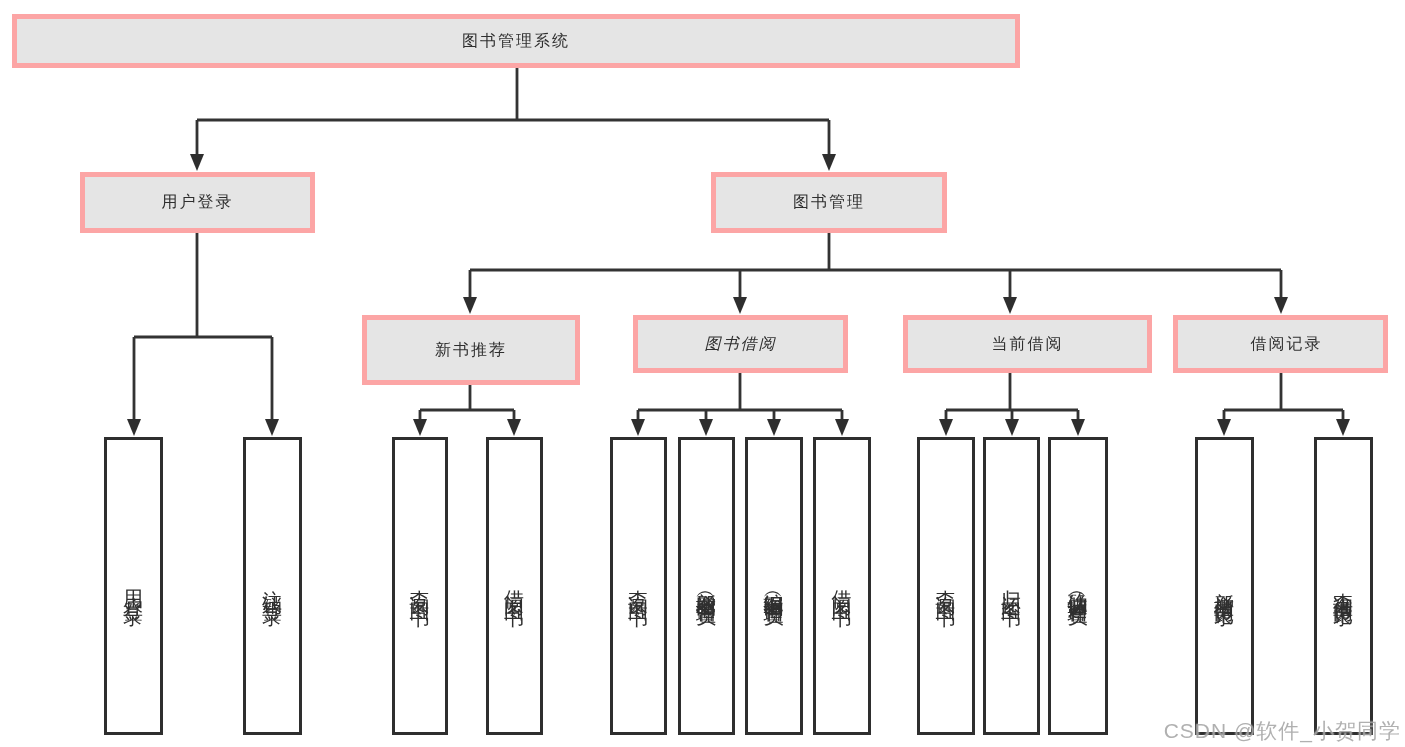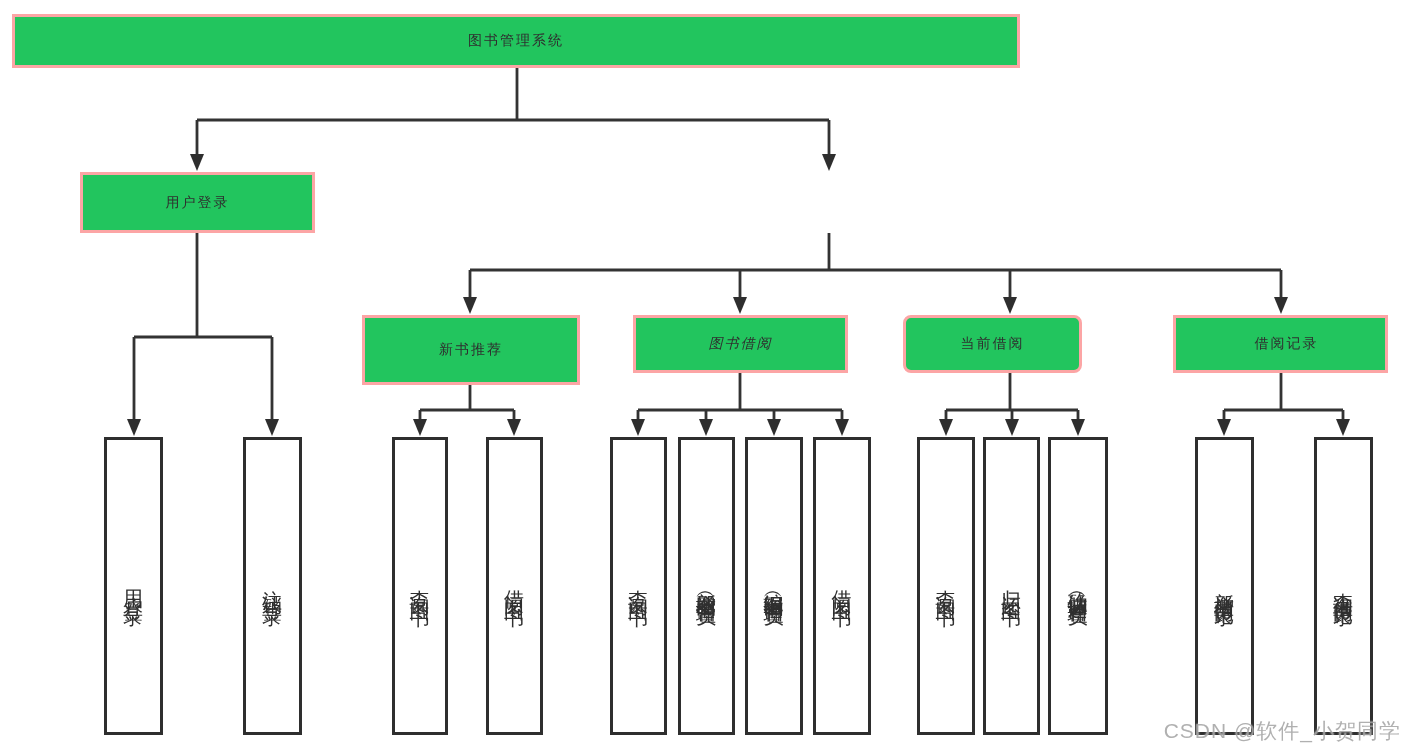--- a/index.html
+++ b/index.html
@@ -19,26 +19,26 @@
   .connectors {
     position: absolute;
     left: 0; top: 0;
     width: 1405px;
     height: 747px;
     pointer-events: none;
   }
   .node {
     position: absolute;
     box-sizing: border-box;
-    background: #22c55e;
-    border: 3px solid #fca5a5;
+    background: #e5e5e5;
+    border: 5px solid #fca5a5;
     display: flex;
     align-items: center;
     justify-content: center;
-    font-size: 14px;
+    font-size: 16px;
     letter-spacing: 2px;
     color: #2f2f2f;
     white-space: nowrap;
   }
   .vnode {
     position: absolute;
     box-sizing: border-box;
     background: #ffffff;
     border: 3px solid #2e2e2e;
     writing-mode: vertical-rl;
@@ -110,24 +110,25 @@
       <polygon points="1071,419 1085,419 1078,436"></polygon>
 
       <polygon points="1217,419 1231,419 1224,436"></polygon>
       <polygon points="1336,419 1350,419 1343,436"></polygon>
     </g>
   </svg>
 
   <div class="node" style="left:12px; top:14px; width:1008px; height:54px;">图书管理系统</div>
 
   <div class="node" style="left:80px; top:172px; width:235px; height:61px;">用户登录</div>
+  <div class="node" style="left:711px; top:172px; width:236px; height:61px;">图书管理</div>
 
   <div class="node" style="left:362px; top:315px; width:218px; height:70px;">新书推荐</div>
   <div class="node" style="left:633px; top:315px; width:215px; height:58px;font-style:italic;">图书借阅</div>
-  <div class="node" style="left:903px; top:315px; width:179px; height:58px;border-radius:8px;">当前借阅</div>
+  <div class="node" style="left:903px; top:315px; width:249px; height:58px;">当前借阅</div>
   <div class="node" style="left:1173px; top:315px; width:215px; height:58px;padding-left:12px;">借阅记录</div>
 
   <div class="vnode" style="left:104px; top:437px; width:59px; height:298px;">用户登录</div>
   <div class="vnode" style="left:243px; top:437px; width:59px; height:298px;">注销登录</div>
 
   <div class="vnode" style="left:392px; top:437px; width:56px; height:298px;">查询图书</div>
   <div class="vnode" style="left:486px; top:437px; width:57px; height:298px;">借阅图书</div>
 
   <div class="vnode" style="left:610px; top:437px; width:57px; height:298px;">查询图书</div>
   <div class="vnode" style="left:678px; top:437px; width:57px; height:298px; letter-spacing:2px;">新增图书（管理员）</div>

